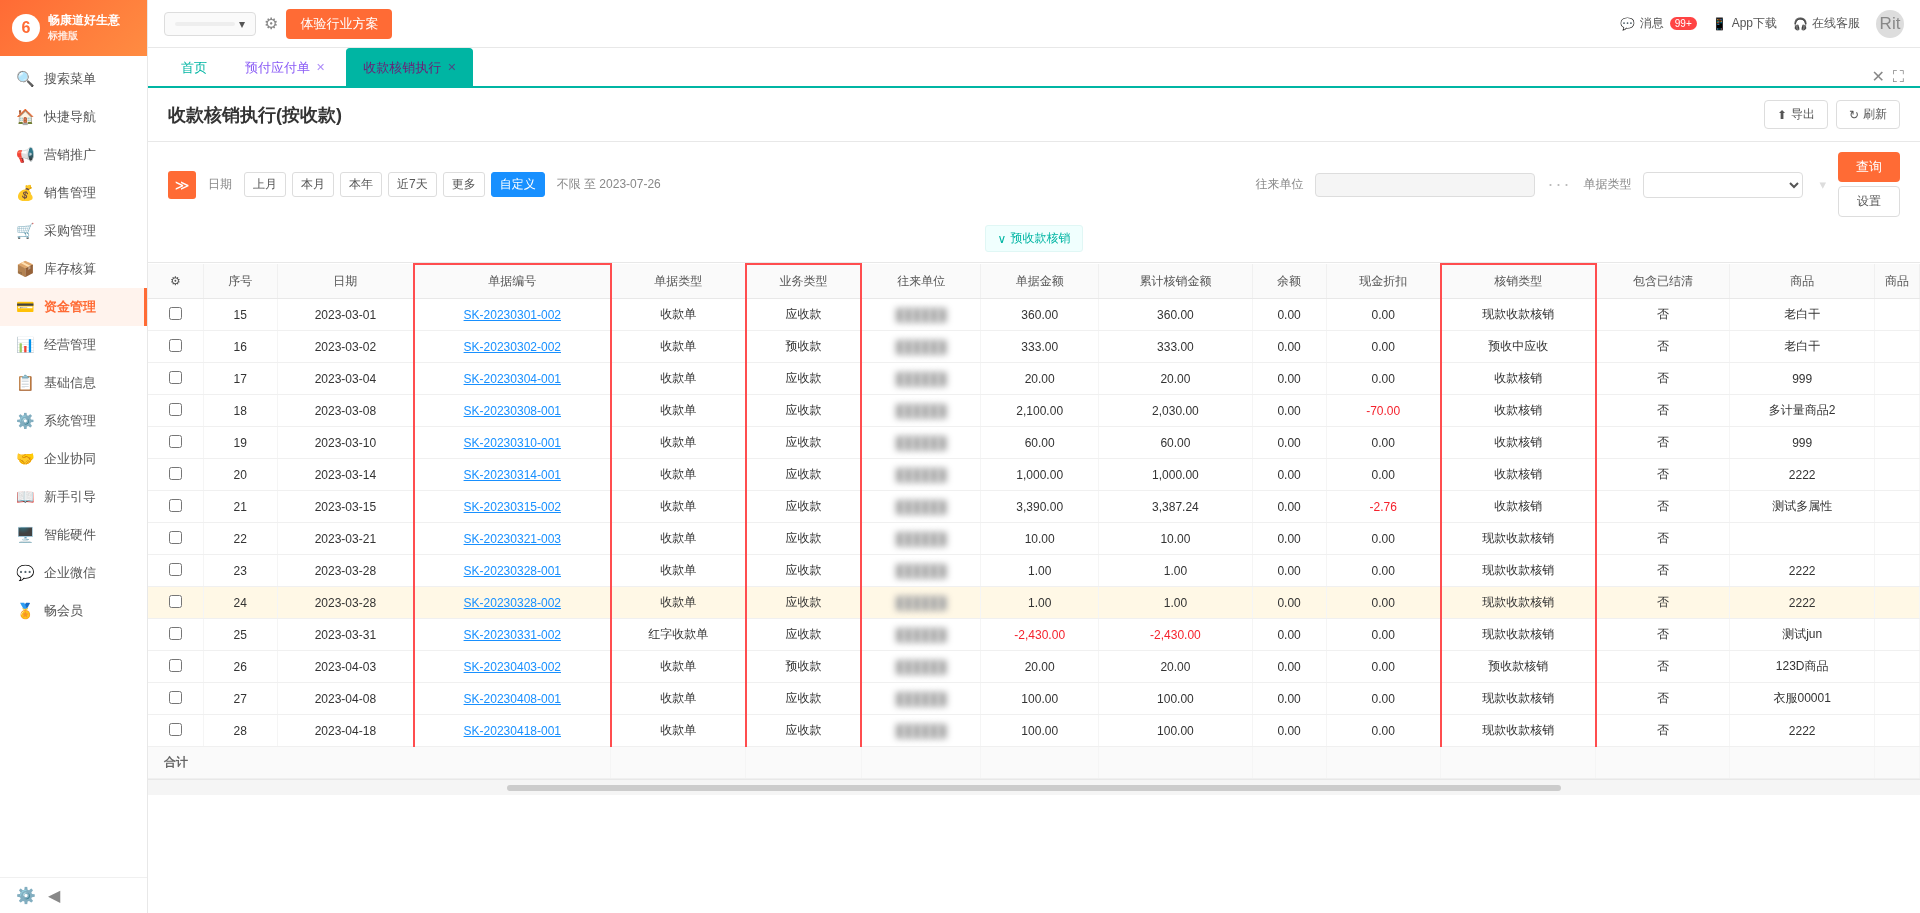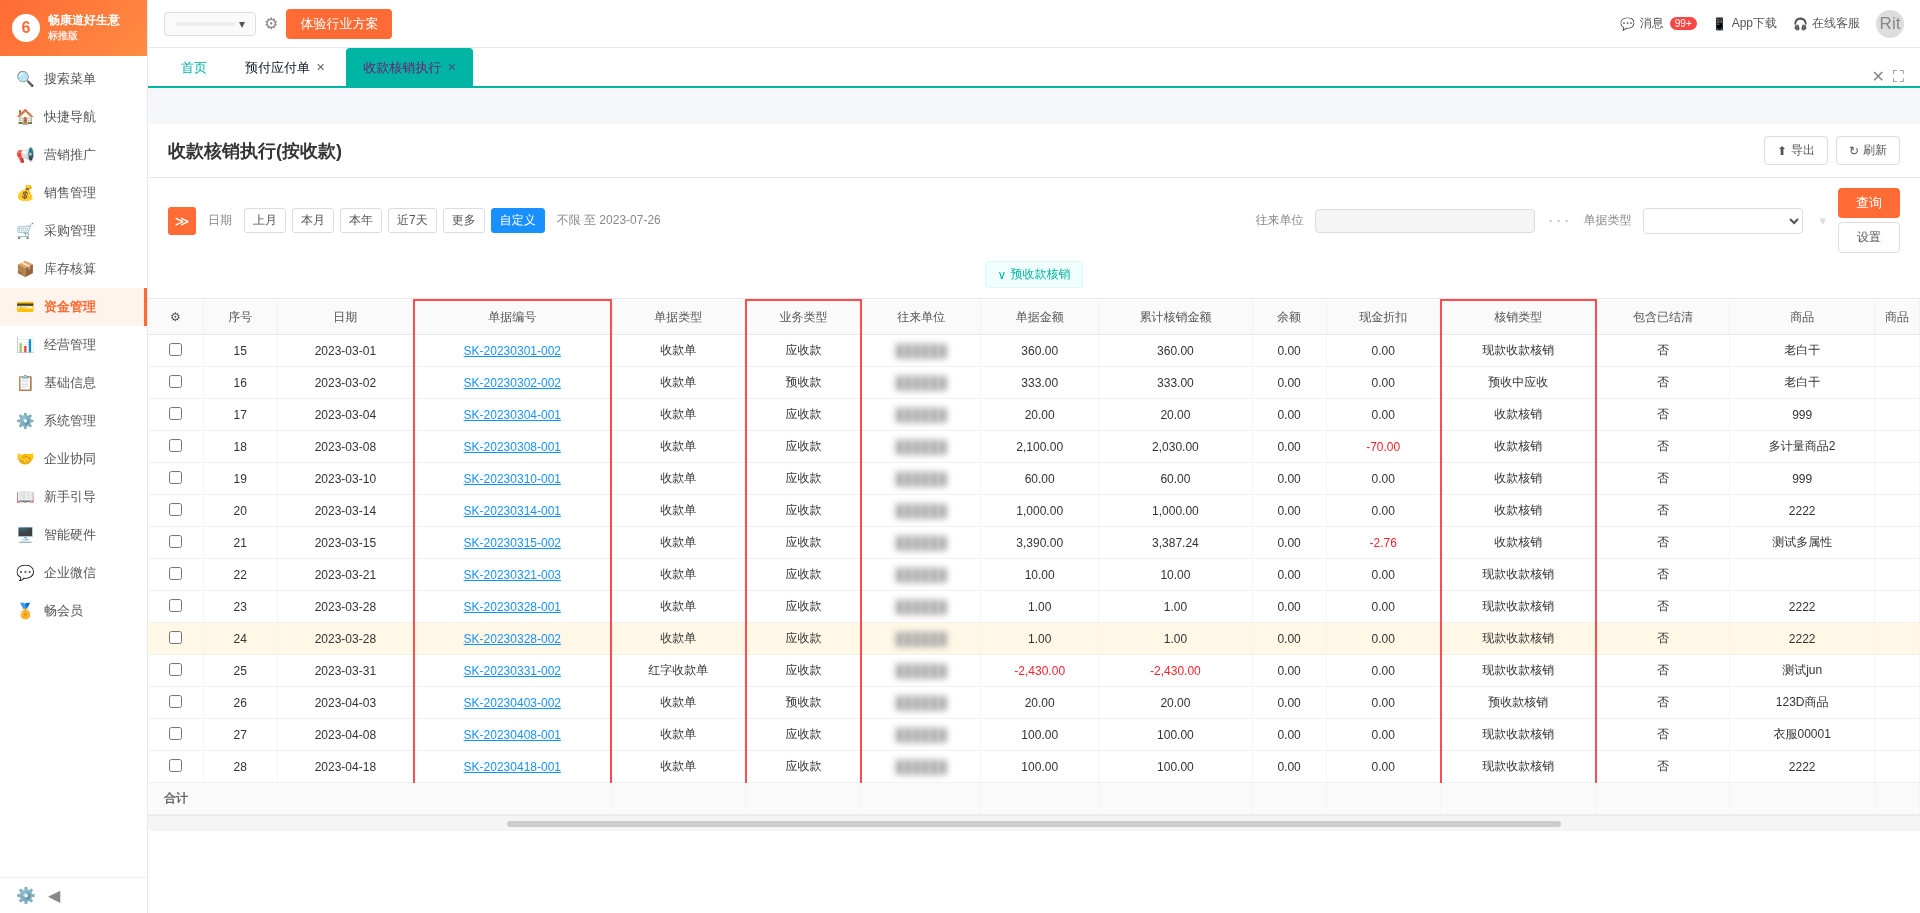--- a/index.html
+++ b/index.html
@@ -104,21 +104,21 @@
       border-bottom: 2px solid #00b5a3;
       display: flex; align-items: flex-end;
       padding: 0 16px;
       height: 40px;
       gap: 4px;
     }
     .tab {
       padding: 8px 16px;
       cursor: pointer;
       font-size: 13px;
-      color: #0f172a;
+      color: #8b5cf6;
       border-radius: 4px 4px 0 0;
       display: flex; align-items: center; gap: 6px;
       border: 1px solid transparent;
       border-bottom: none;
       height: 38px;
     }
     .tab.home { color: #00b5a3; }
     .tab.active {
       background: #00b5a3;
       color: #701a75;
@@ -130,21 +130,20 @@
 
     
     .content { flex: 1; overflow: hidden; display: flex; flex-direction: column; background: #f5f7fa; }
 
     
     .page-header {
       background: #fff;
       padding: 12px 20px;
       display: flex; align-items: center; justify-content: space-between;
       border-bottom: 1px solid #e8e8e8;
-      margin-top: 36px;
     }
     .page-title { font-size: 18px; font-weight: bold; color: #333; }
     .page-actions { display: flex; gap: 8px; }
     .action-btn {
       border: 1px solid #ddd; background: #fff;
       border-radius: 4px; padding: 5px 12px;
       cursor: pointer; font-size: 12px; color: #555;
       display: flex; align-items: center; gap: 4px;
     }
 

